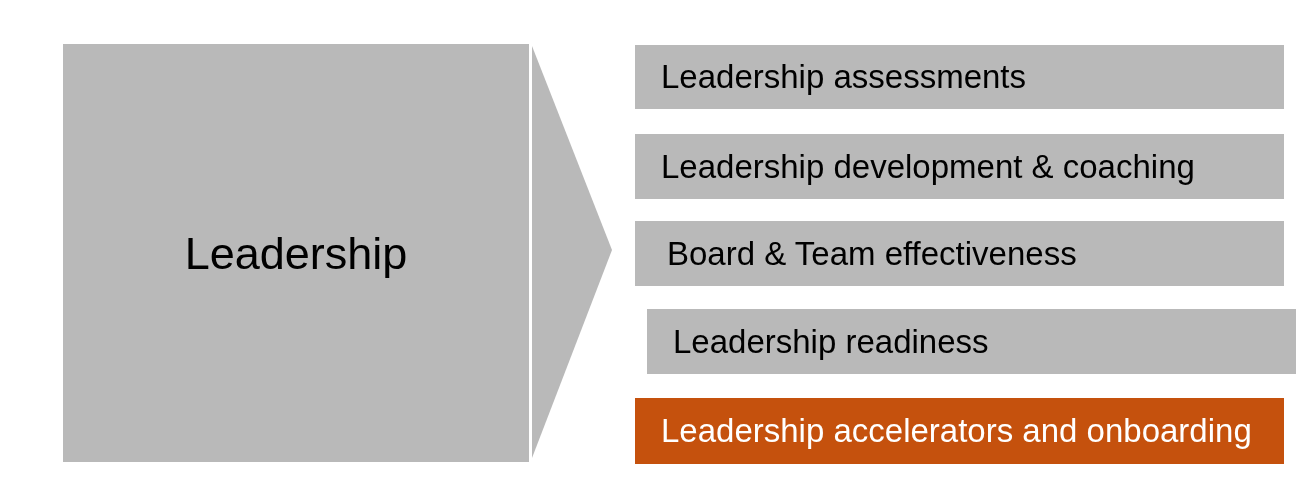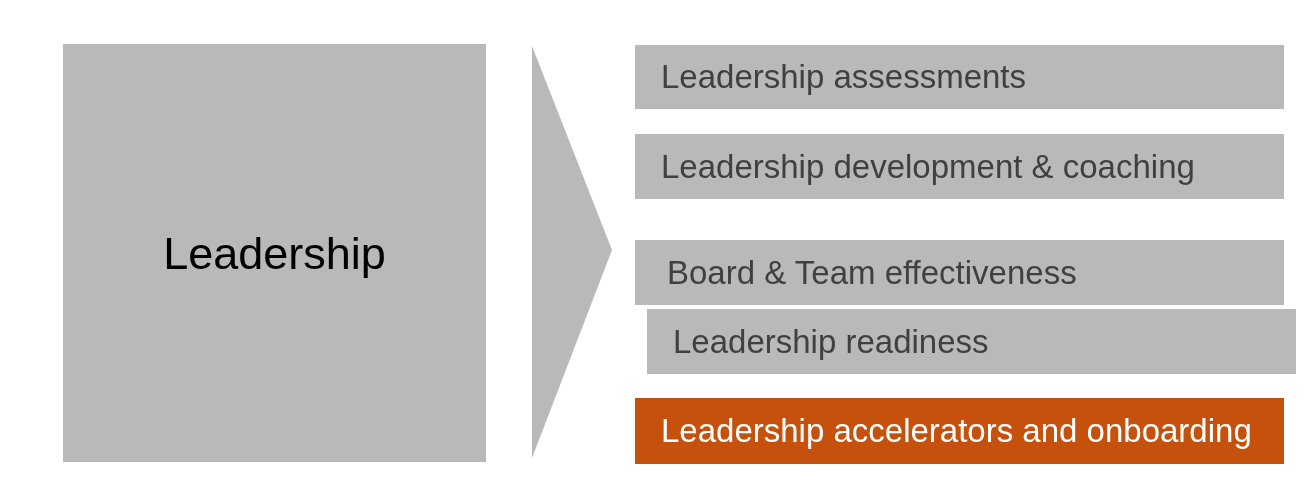--- a/index.html
+++ b/index.html
@@ -10,21 +10,21 @@
     overflow: hidden;
   }
   .canvas {
     position: relative;
     width: 1307px; height: 500px;
     background: #ffffff;
   }
   .left-box {
     position: absolute;
     left: 63px; top: 44px;
-    width: 423px; height: 418px;
+    width: 466px; height: 418px;
     background: #b9b9b9;
     display: flex;
     align-items: center;
     justify-content: center;
   }
   .left-box .title-line {
     color: #000000;
     font-size: 45px;
     line-height: 57px;
     text-align: center;
@@ -39,29 +39,29 @@
     position: absolute;
     left: 635px;
     width: 649px;
     height: 65px;
     background: #b9b9b9;
     display: flex;
     align-items: center;
     padding-left: 26px;
   }
   .bar .bar-label {
-    color: #404040;
+    color: #000000;
     font-size: 33px;
     white-space: nowrap;
   }
   .bar.highlight { background: #c5510d; }
   .bar.highlight .bar-label { color: #ffffff; }
   .bar-1 { top: 45px;  height: 64px; }
   .bar-2 { top: 134px; text-align: center; }
-  .bar-3 { top: 240px; padding-left: 32px; }
+  .bar-3 { top: 221px; padding-left: 32px; }
   .bar-4 { top: 309px; margin-left: 12px; }
   .bar-5 { top: 398px; height: 66px; }
 </style>
 </head>
 <body>
 
 <div class="canvas">
 
   <div class="left-box">
     <div class="title-line">Leadership</div>

